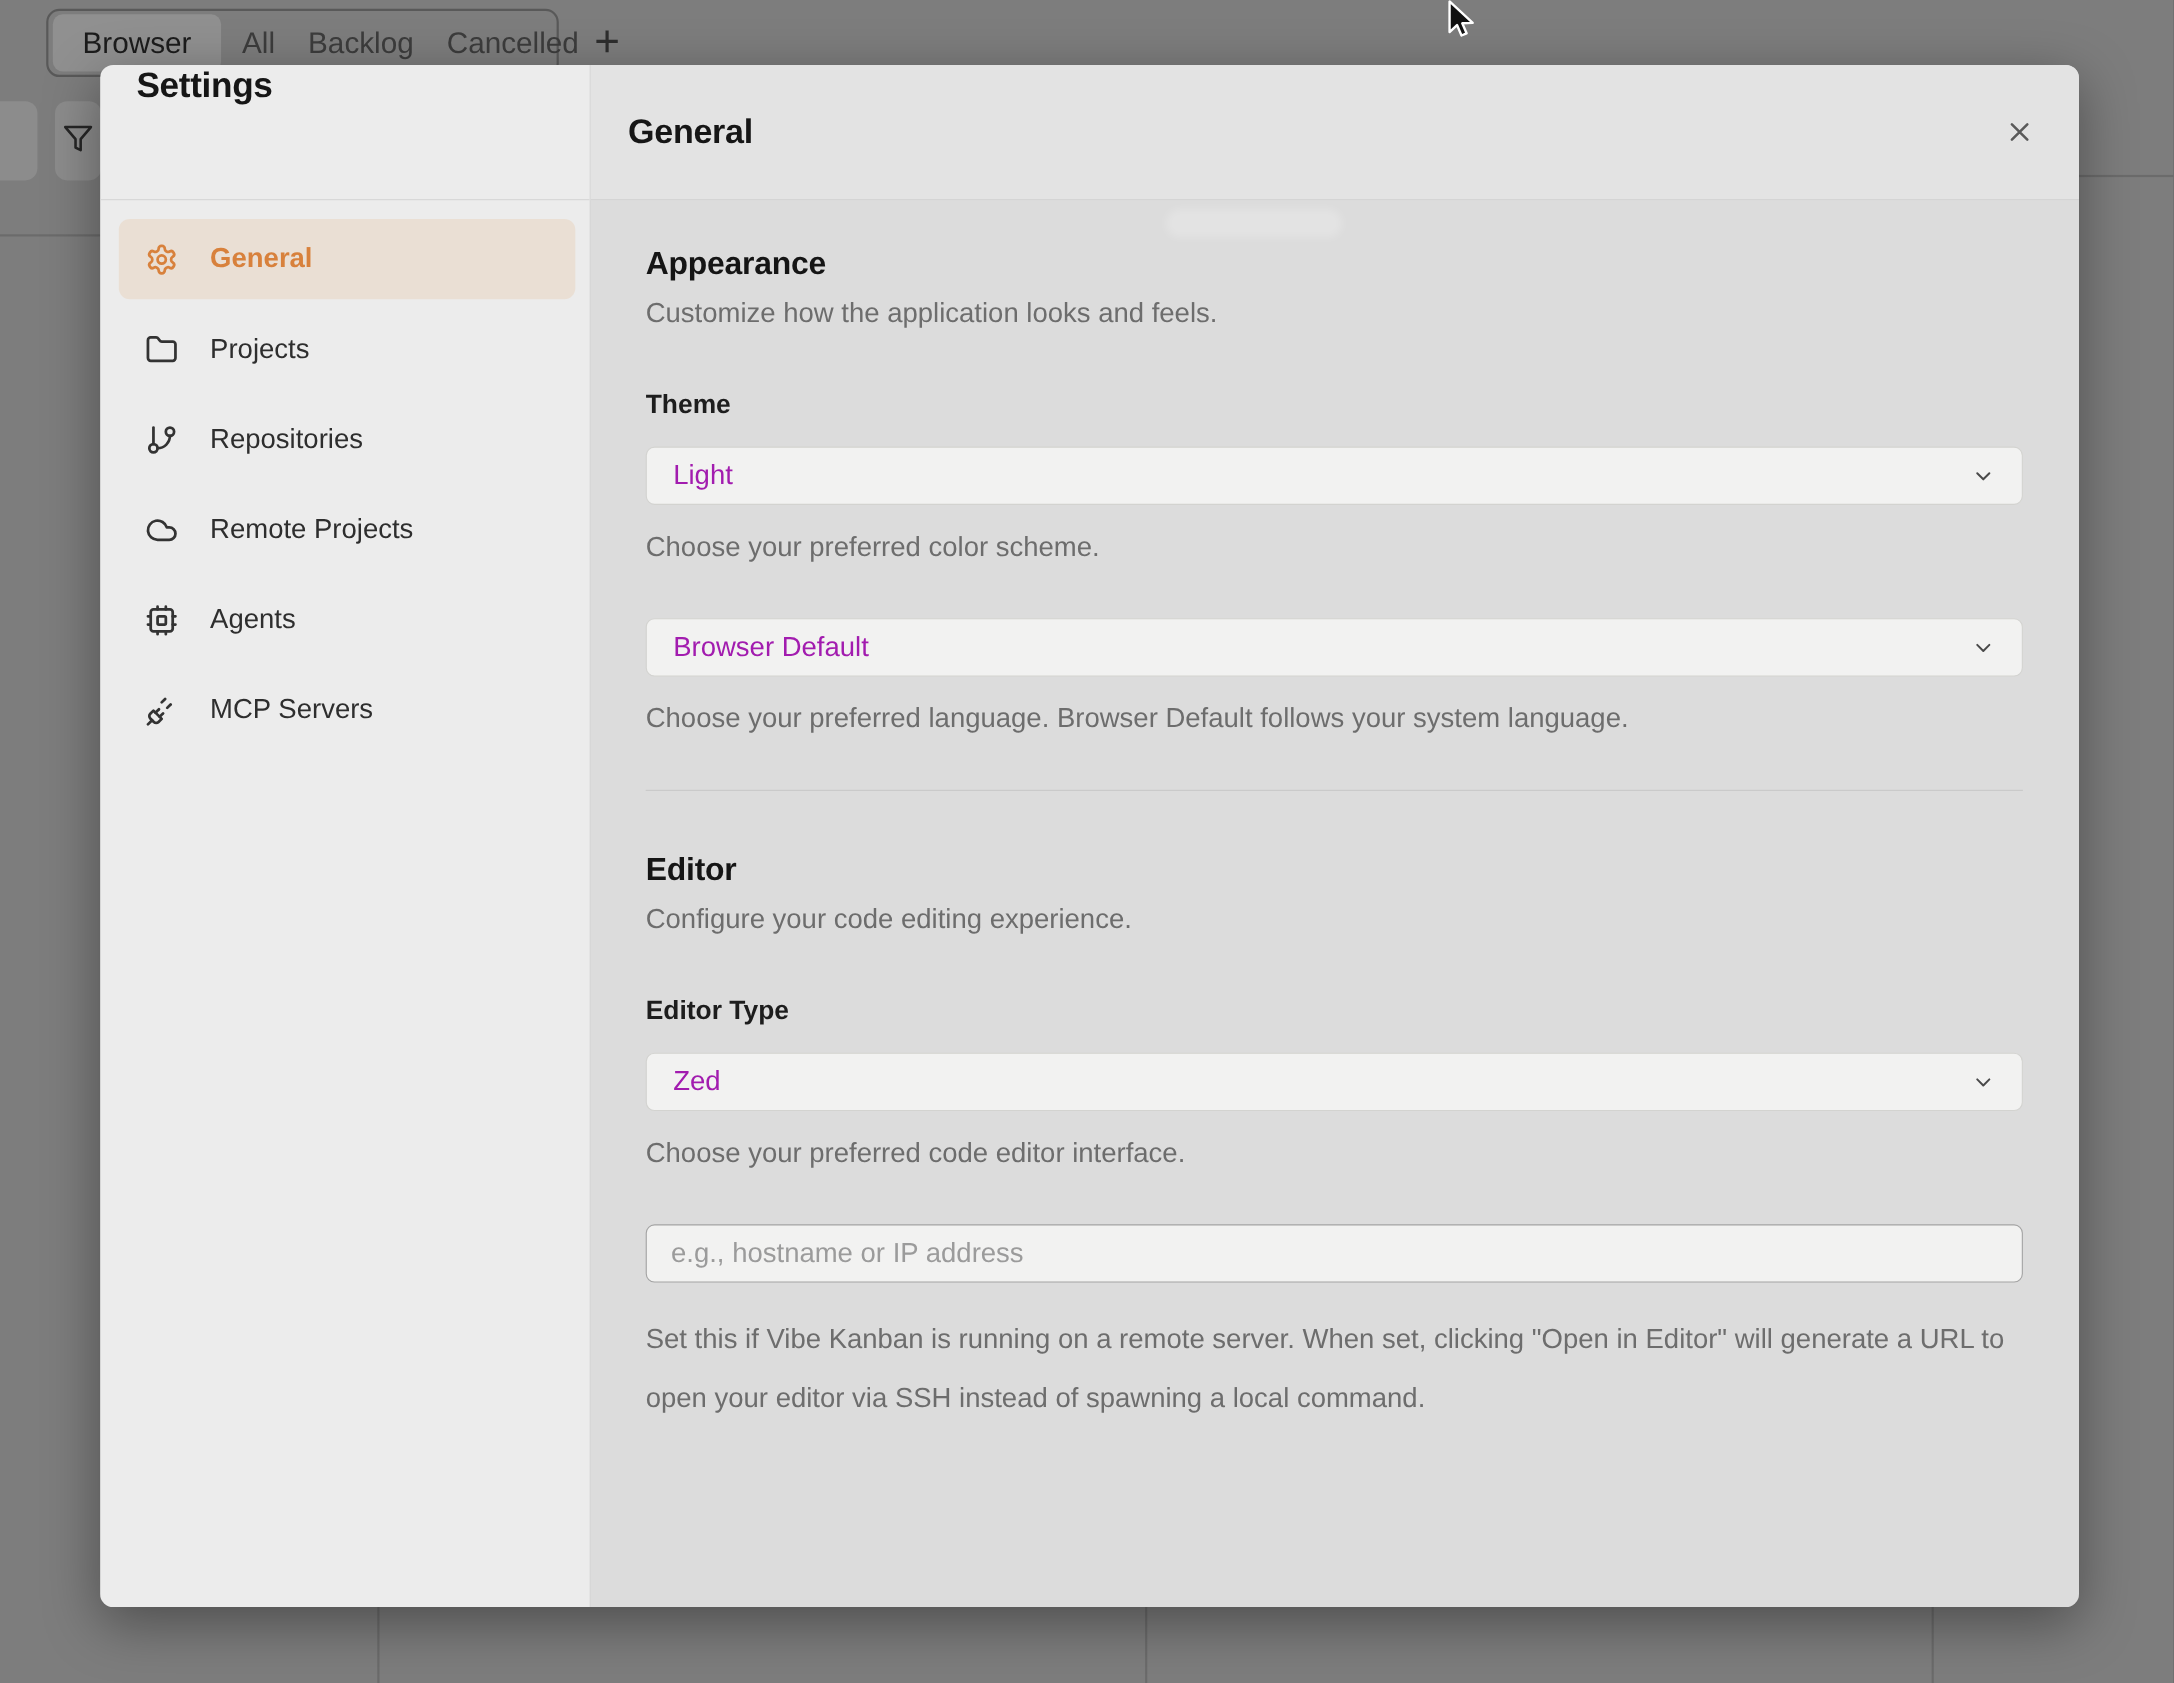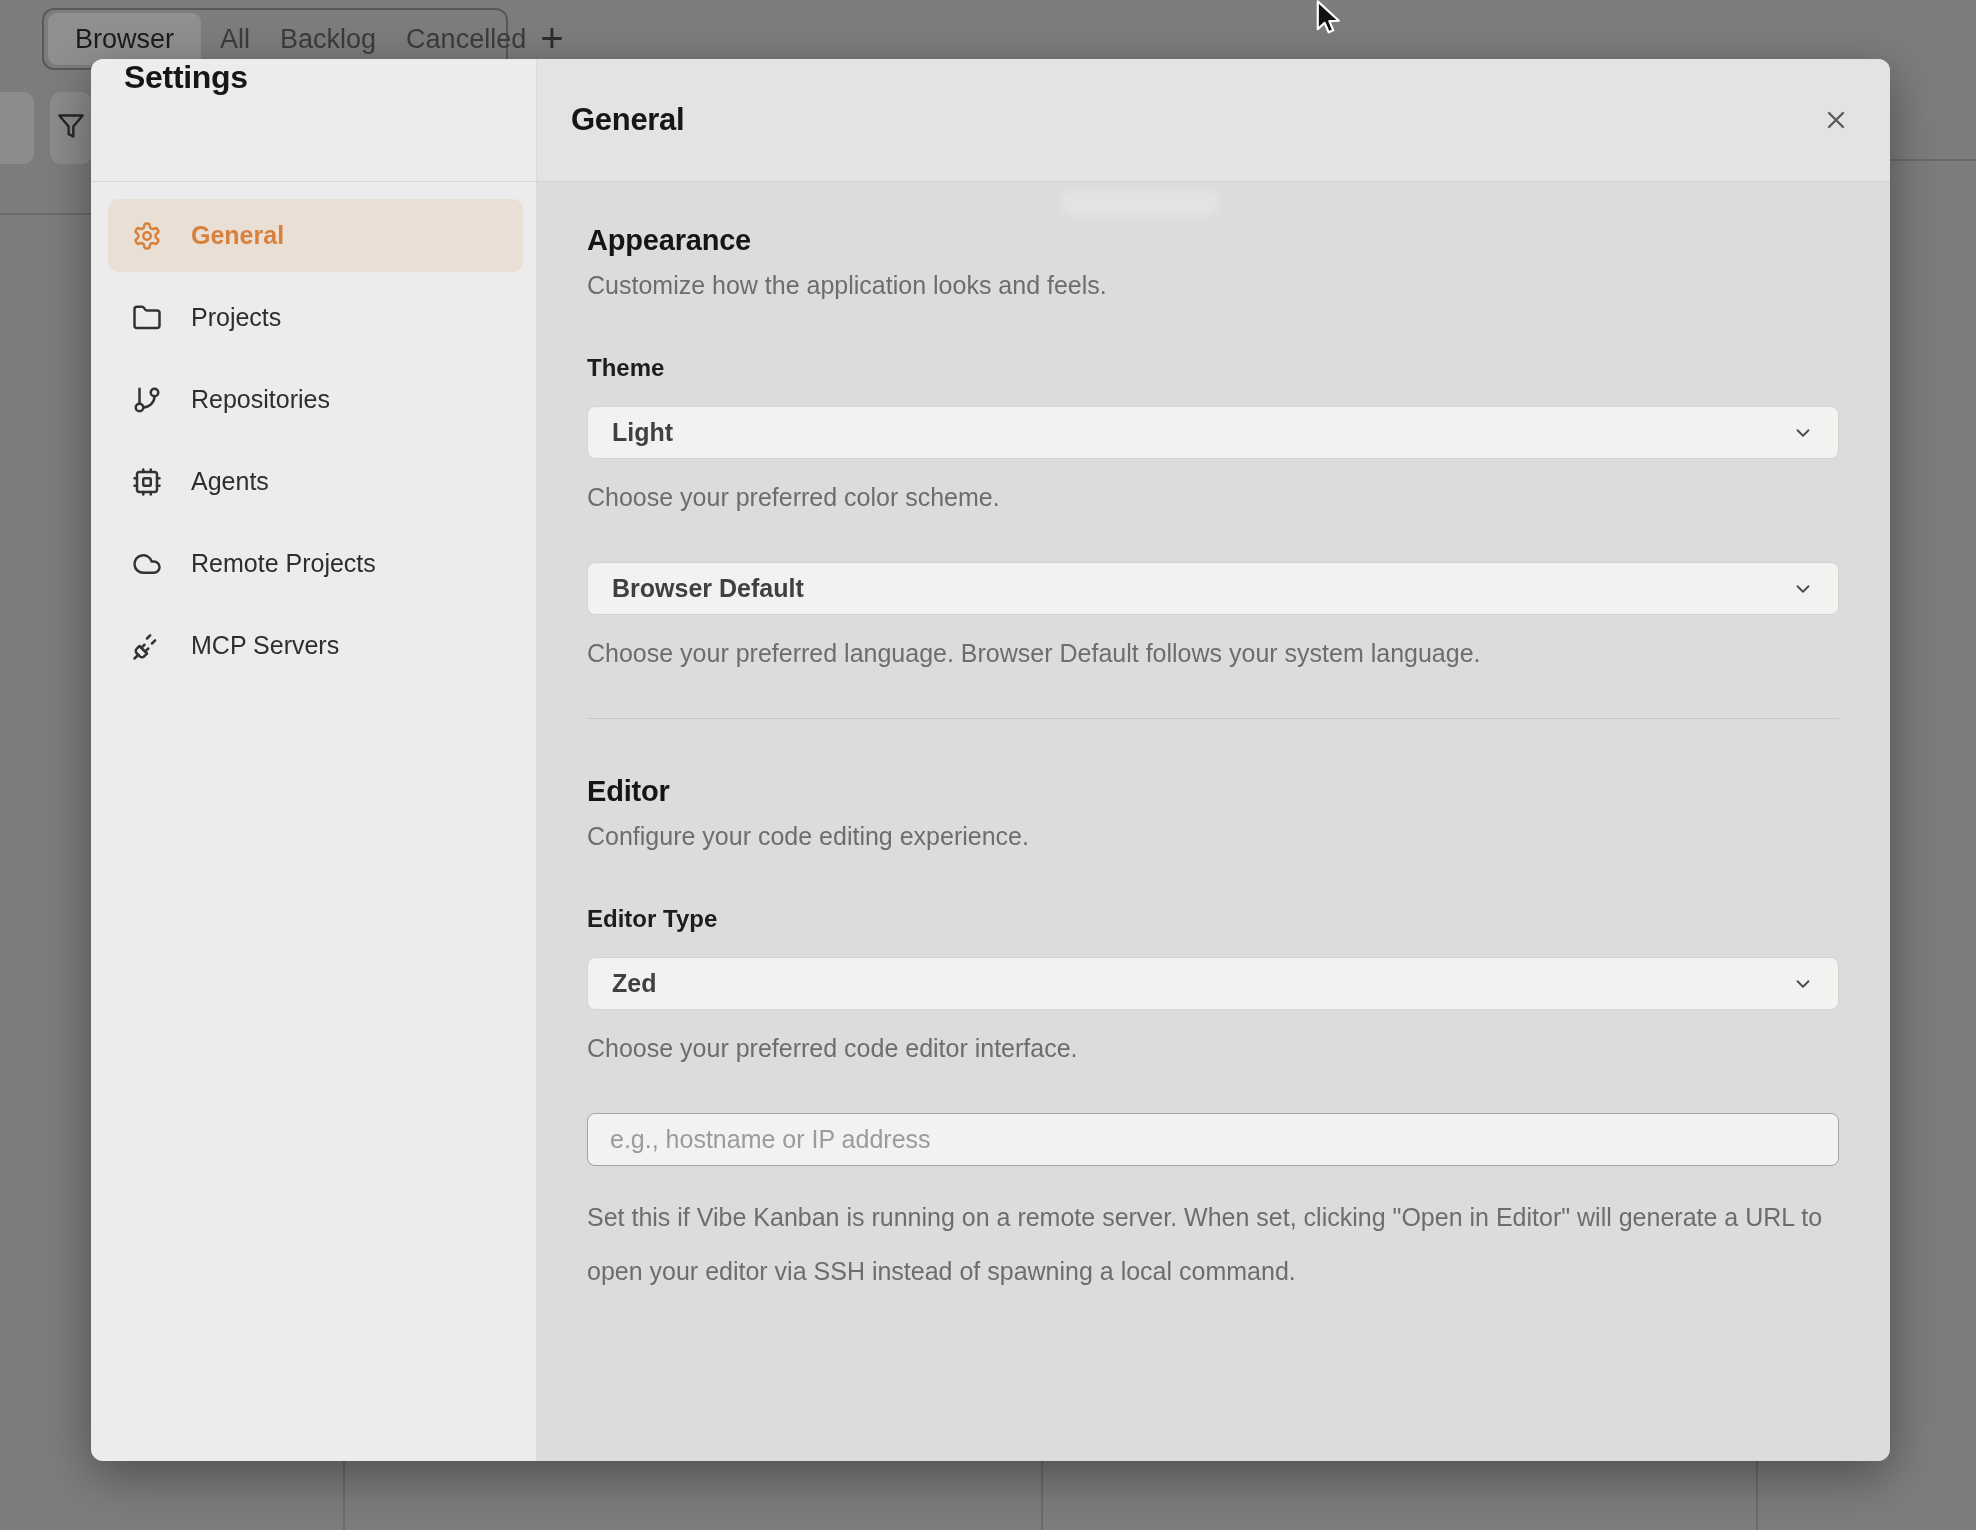--- a/index.html
+++ b/index.html
@@ -75,21 +75,21 @@
     background:rgba(255,255,255,.22);filter:blur(4px);pointer-events:none;
   }
   .section-title{font-size:29px;font-weight:bold;color:#151515;margin:0 0 14px 0;letter-spacing:-.2px;}
   .section-desc{font-size:25px;color:#6d6d6d;margin:0 0 54px 0;}
   .field-label{font-size:24px;font-weight:bold;color:#1d1d1d;margin:0 0 24px 0;}
   .select{
     height:53px;background:#f2f2f1;border:1px solid #d3d3d0;border-radius:8px;
     display:flex;align-items:center;justify-content:space-between;
     padding:0 24px;cursor:pointer;margin-bottom:24px;
   }
-  .select-value{font-size:25px;color:#404040;font-weight:bold;}
+  .select-value{font-size:25px;color:#a21caf;}
   .select svg{width:22px;height:22px;stroke:#4a4a4a;}
   .field-help{font-size:25px;color:#6d6d6d;margin:0 0 50px 0;}
   .section-divider{height:1px;background:rgba(0,0,0,.09);border:none;margin:16px 0 56px 0;}
   .text-input{
     width:100%;height:53px;background:#f2f2f1;border:1px solid #a3a3a3;border-radius:8px;
     padding:0 22px;font-size:25px;color:#1a1a1a;outline:none;margin-bottom:24px;
     font-family:"Liberation Sans","DejaVu Sans",sans-serif;
   }
   .text-input::placeholder{color:#9b9b9b;}
   .field-help.multiline{line-height:54px;margin-bottom:0;}
@@ -160,35 +160,35 @@
                 <path d="M18 9a9 9 0 0 1-9 9"></path>
             </svg>
           </span>
           <span class="nav-label">Repositories</span>
         </div>
 
 
         <div class="nav-item">
           <span class="nav-icon">
             <svg viewBox="0 0 24 24" fill="none" stroke-width="2" stroke-linecap="round" stroke-linejoin="round">
+              <path d="M17.5 19H9a7 7 0 1 1 6.71-9h1.79a4.5 4.5 0 1 1 0 9Z"></path>
+            </svg>
+          </span>
+          <span class="nav-label">Remote Projects</span>
+        </div>
+
+        <div class="nav-item">
+          <span class="nav-icon">
+            <svg viewBox="0 0 24 24" fill="none" stroke-width="2" stroke-linecap="round" stroke-linejoin="round">
               <rect x="4" y="4" width="16" height="16" rx="2"></rect>
                 <rect x="9" y="9" width="6" height="6" rx="1"></rect>
                 <path d="M15 2v2M15 20v2M2 15h2M2 9h2M20 15h2M20 9h2M9 2v2M9 20v2"></path>
             </svg>
           </span>
           <span class="nav-label">Agents</span>
-        </div>
-
-        <div class="nav-item">
-          <span class="nav-icon">
-            <svg viewBox="0 0 24 24" fill="none" stroke-width="2" stroke-linecap="round" stroke-linejoin="round">
-              <path d="M17.5 19H9a7 7 0 1 1 6.71-9h1.79a4.5 4.5 0 1 1 0 9Z"></path>
-            </svg>
-          </span>
-          <span class="nav-label">Remote Projects</span>
         </div>
 
         <div class="nav-item">
           <span class="nav-icon">
             <svg viewBox="0 0 24 24" fill="none" stroke-width="2" stroke-linecap="round" stroke-linejoin="round">
               <path d="M6.3 20.3a2.4 2.4 0 0 0 3.4 0L12 18l-6-6-2.3 2.3a2.4 2.4 0 0 0 0 3.4Z"></path>
                 <path d="m2 22 3-3"></path>
                 <path d="M7.5 13.5 10 11"></path>
                 <path d="M10.5 16.5 13 14"></path>
                 <path d="m12 6 2.5-2.5"></path>

